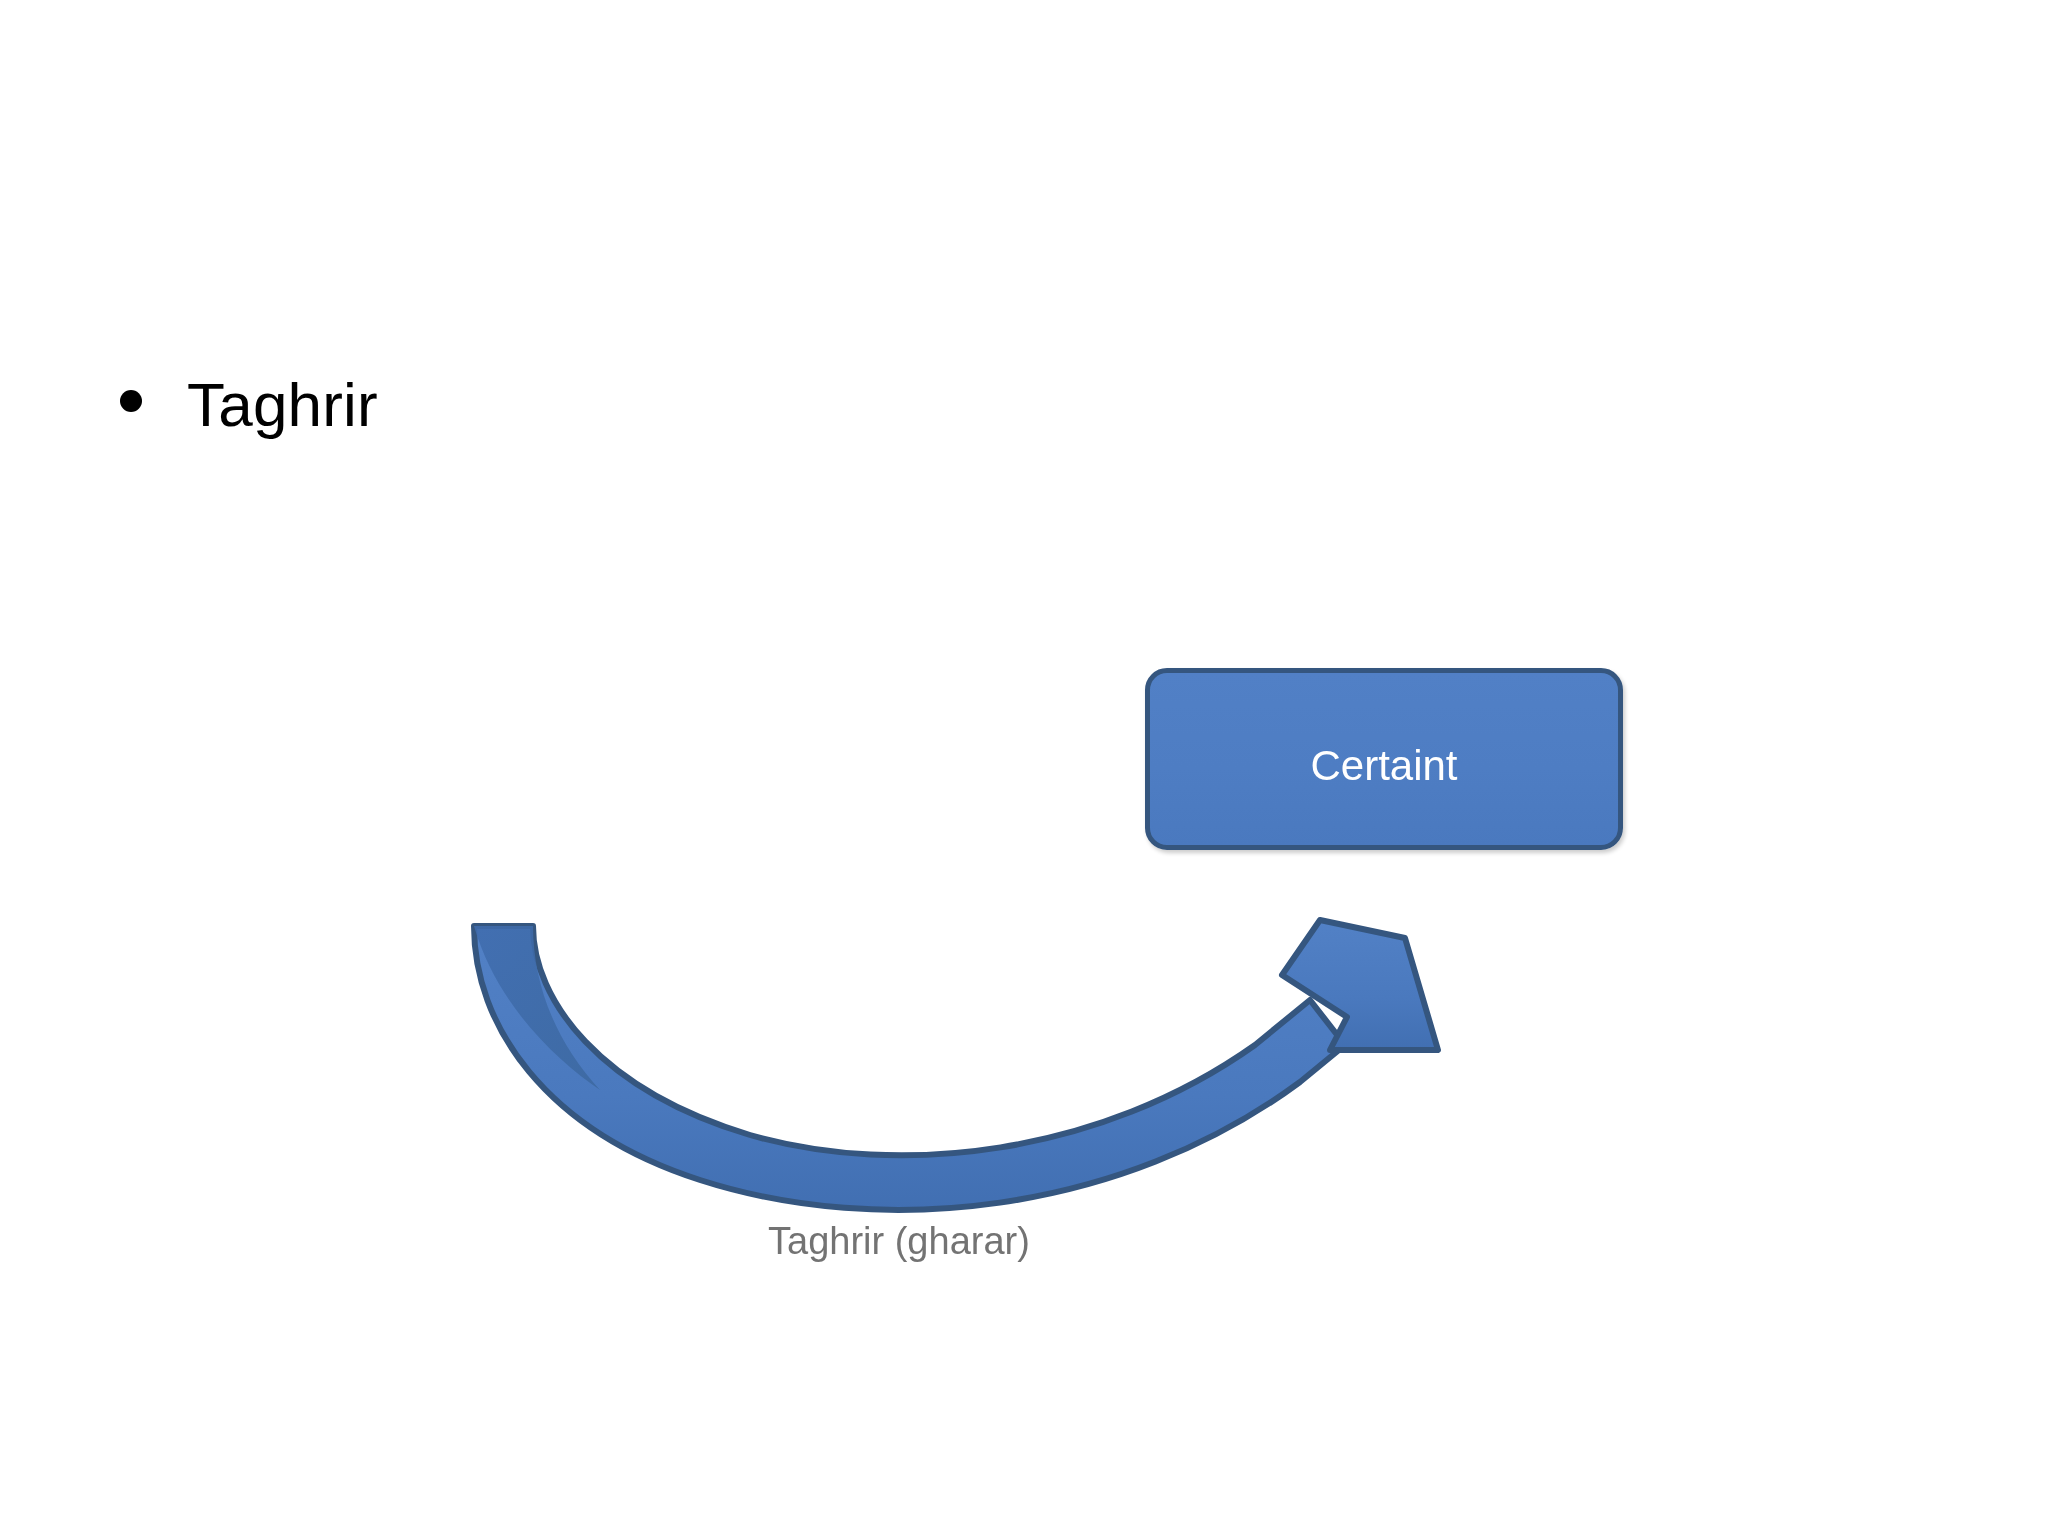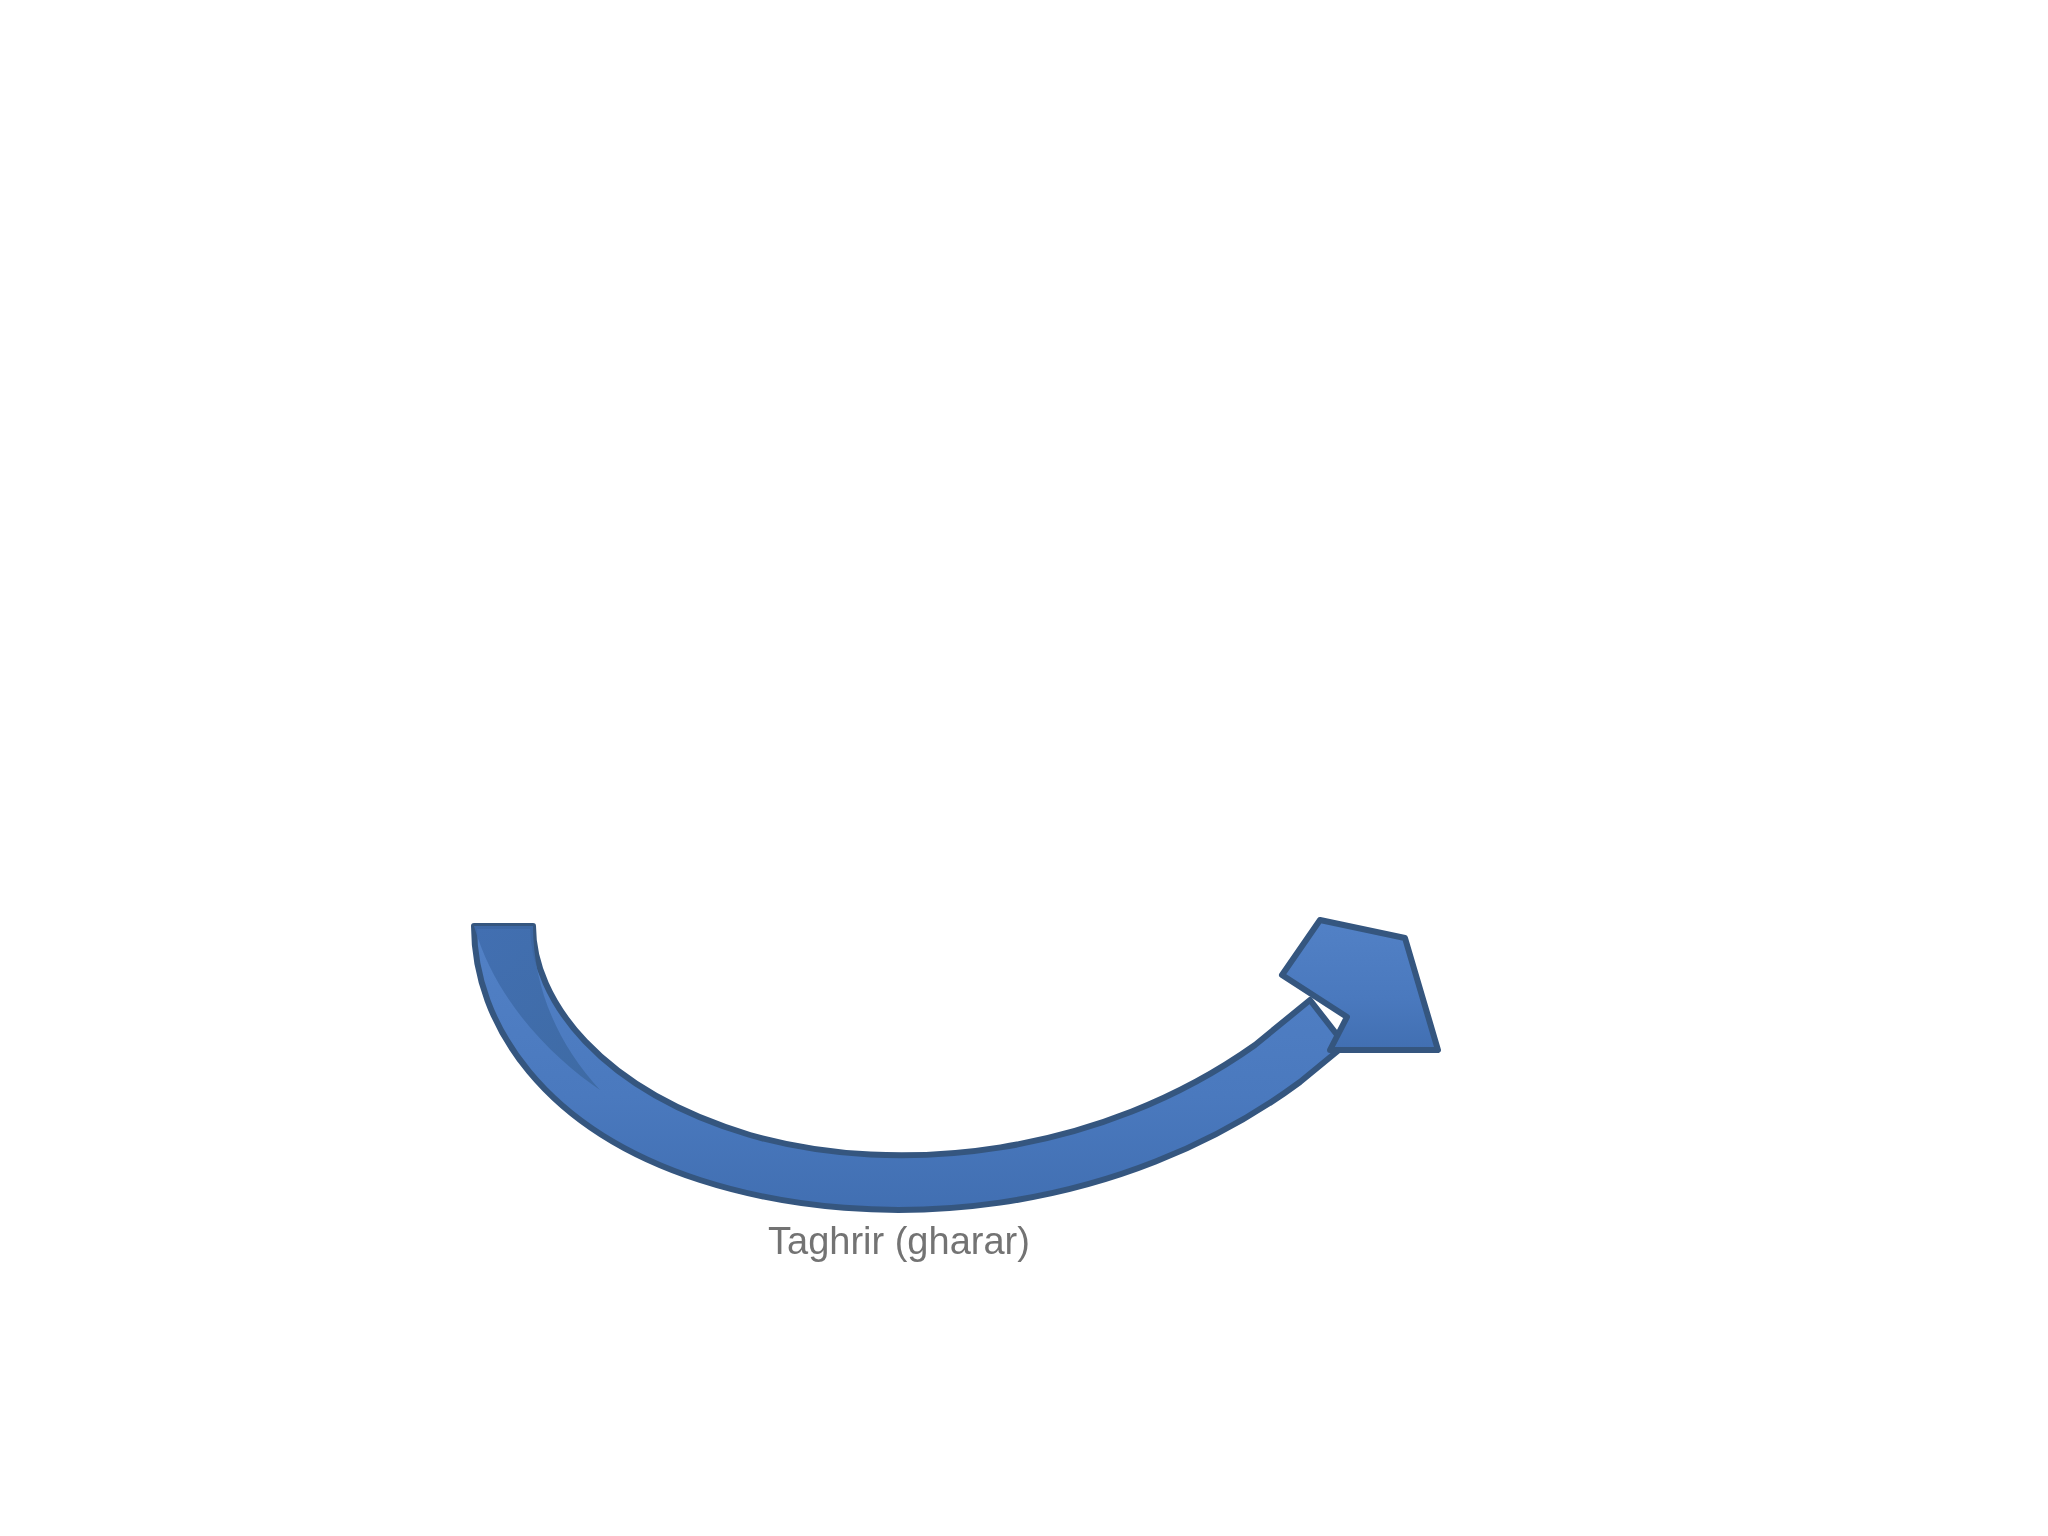--- a/index.html
+++ b/index.html
@@ -115,24 +115,31 @@
     color: #737373;
     line-height: 1;
     white-space: nowrap;
   }
 </style>
 </head>
 <body>
 
 <div class="slide">
 
+  <div class="bullet-line">
+    <span class="bullet-dot"></span>
+    <span class="bullet-text">Taghrir</span>
+  </div>
 
   <div class="diagram">
 
 
+    <div class="box" id="box-certain">
+      <span class="box-label">Certaint</span>
+    </div>
 
     <svg class="arrow-svg" viewBox="0 0 2048 1536" aria-hidden="true">
       <defs>
         <linearGradient id="arrowGrad" x1="0" y1="0" x2="0" y2="1">
           <stop offset="0%" stop-color="#5281C6"></stop>
           <stop offset="60%" stop-color="#4A79BE"></stop>
           <stop offset="100%" stop-color="#416FB2"></stop>
         </linearGradient>
         <linearGradient id="tailGrad" x1="0" y1="0" x2="1" y2="1">
           <stop offset="0%" stop-color="#3F6CAE"></stop>

